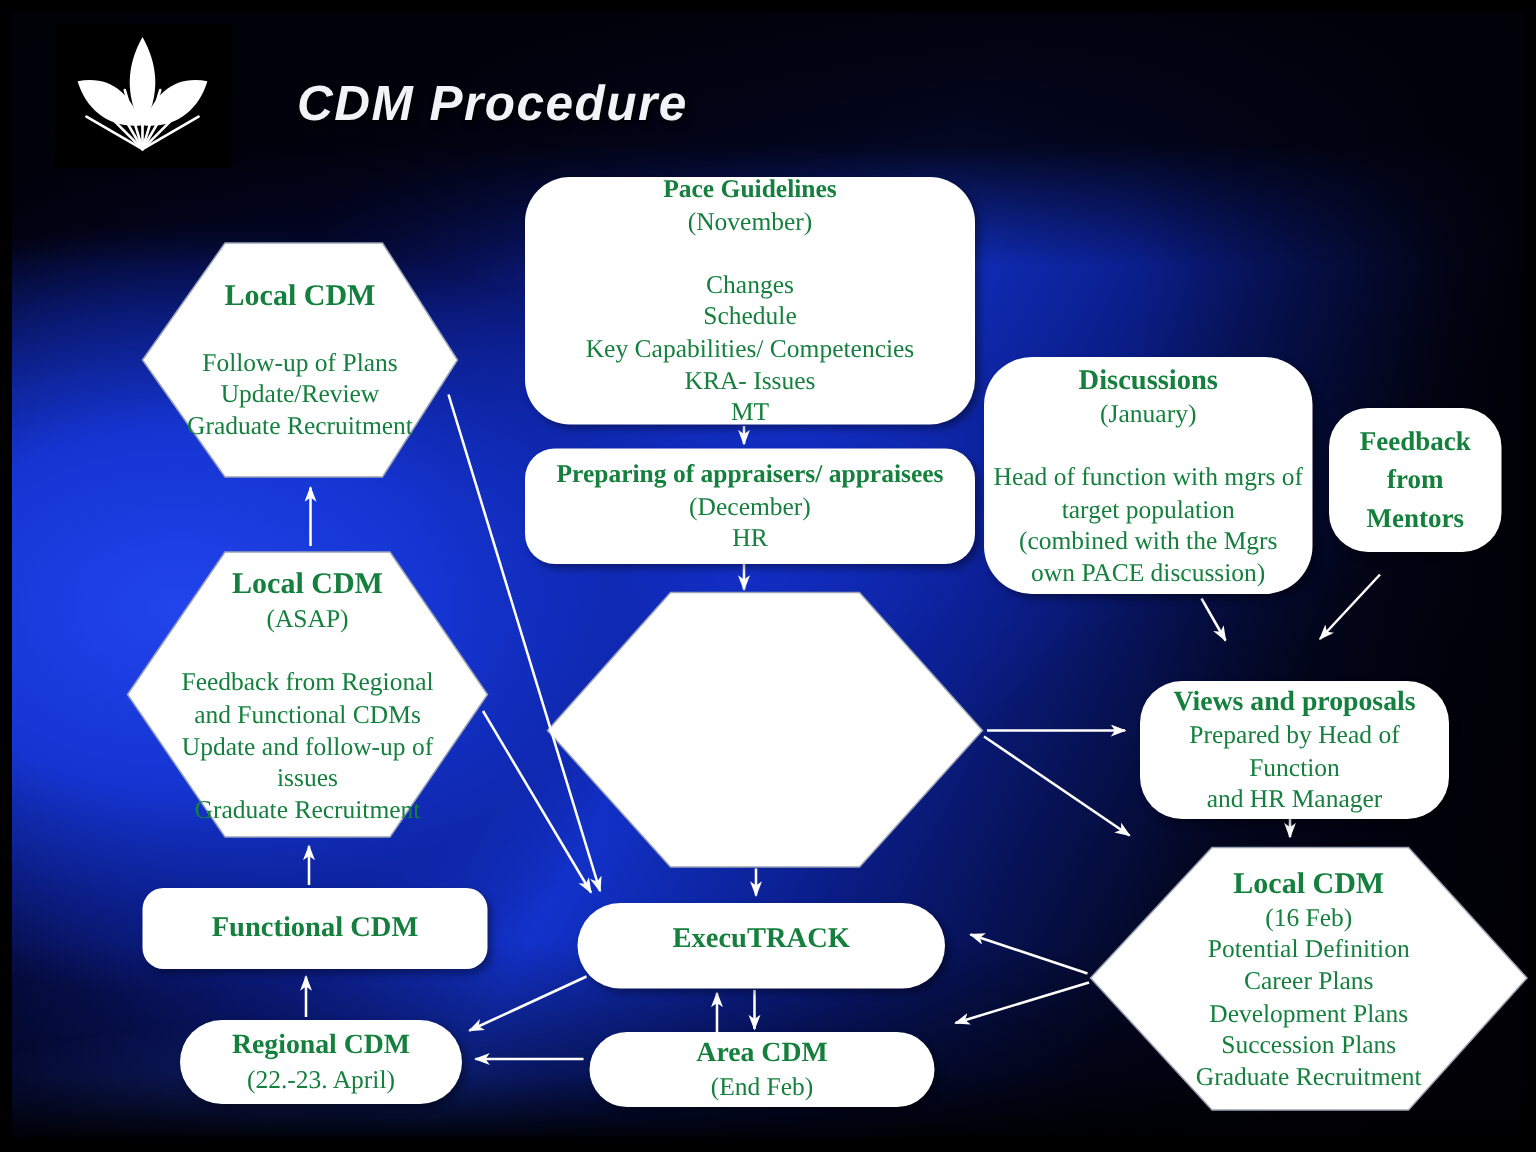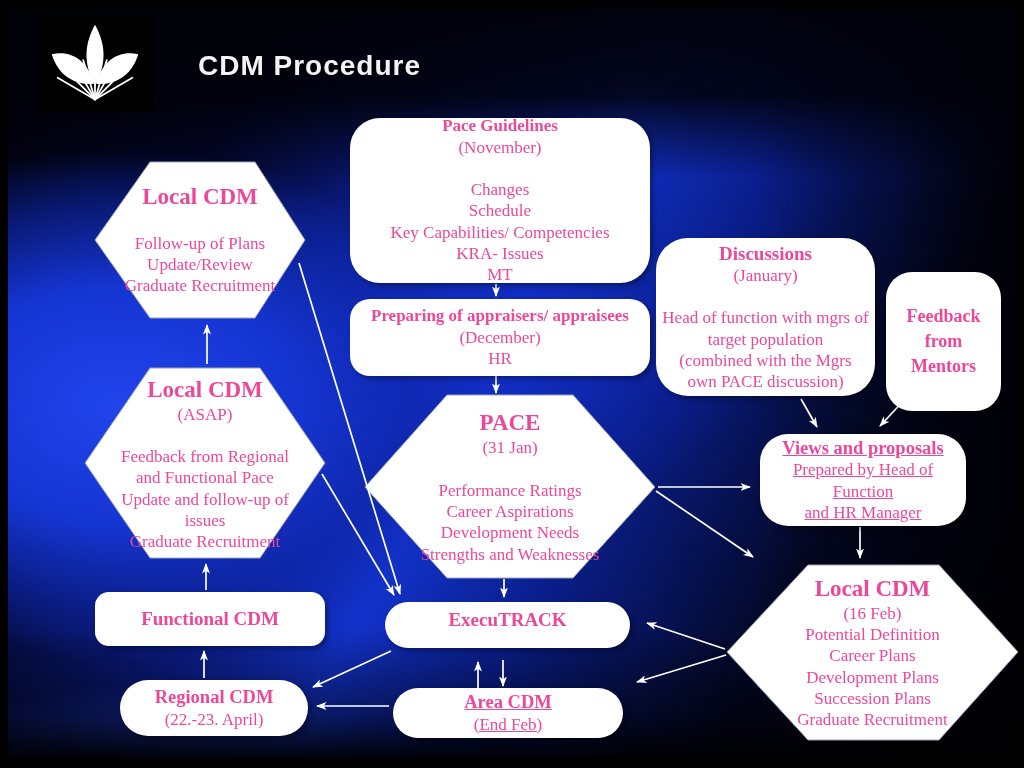--- a/index.html
+++ b/index.html
@@ -14,29 +14,29 @@
       linear-gradient(118deg, #01010a 0%, #03062a 20%, #0c1e8e 38%, #1232ca 48%, #0a1e8c 60%, #030722 78%, #010108 94%);
   }
   .slide-bg::before{content:"";position:absolute;inset:0;
     background:
       linear-gradient(to bottom, rgba(1,1,8,0.97) 0px, rgba(1,1,9,0.88) 88px, rgba(1,1,9,0) 170px),
       linear-gradient(to top, rgba(0,0,1,0.95) 0px, rgba(0,0,5,0.5) 42px, rgba(0,0,0,0) 130px),
       linear-gradient(to left, rgba(0,0,4,0.85) 0px, rgba(0,0,6,0.35) 120px, rgba(0,0,0,0) 260px);
   }
   .logo-box{position:absolute;left:36px;top:16px;width:118px;height:96px;background:#000;}
   .slide-title{position:absolute;left:198px;top:50px;margin:0;
-    font-family:"Liberation Sans","DejaVu Sans",sans-serif;font-weight:600;
-    font-size:28px;color:#f2f3f7;letter-spacing:1px;text-shadow:2px 2px 4px rgba(0,0,0,0.9);}
+    font-family:"Liberation Sans","DejaVu Sans",sans-serif;font-style:italic;font-weight:600;
+    font-size:33px;color:#f2f3f7;letter-spacing:1px;text-shadow:2px 2px 4px rgba(0,0,0,0.9);}
   svg.diagram{position:absolute;left:0;top:0;width:1024px;height:768px;}
   .node{position:absolute;display:flex;flex-direction:column;align-items:center;justify-content:center;
-        text-align:center;color:#ec4899;padding:0 2px;box-sizing:border-box;z-index:3;}
+        text-align:center;color:#15803d;padding:0 2px;box-sizing:border-box;z-index:3;}
   .rect{background:#fff;box-shadow:3px 3px 5px rgba(0,0,0,0.35);}
   .node-title{font-weight:bold;font-size:19px;line-height:1.22;white-space:pre-line;}
   .node-body{font-size:17px;line-height:1.25;white-space:pre-line;}
-  .hex .node-title{font-size:23px;}
+  .hex .node-title{font-size:20px;}
   .small-title .node-title{font-size:17px;}
   .hexpoly{fill:#ffffff;stroke:#9aa3b5;stroke-width:1;}
   .arrow{stroke:#ffffff;stroke-width:1.7;fill:none;}
 </style>
 </head>
 <body>
 
 <div class="canvas">
   <div class="slide-bg"></div>
 
@@ -99,33 +99,24 @@
     <div class="node-body">
 Follow-up of Plans
 Update/Review
 Graduate Recruitment</div>
   </div>
   <div class="node hex" style="left:85px;top:368px;width:240px;height:192px;">
     <div class="node-title">Local CDM</div>
     <div class="node-body">(ASAP)
 
 Feedback from Regional
-and Functional Pace
+and Functional CDMs
 Update and follow-up of
 issues
 Graduate Recruitment</div>
-  </div>
-  <div class="node hex" style="left:365px;top:395px;width:290px;height:184px;">
-    <div class="node-title">PACE</div>
-    <div class="node-body">(31 Jan)
-
-Performance Ratings
-Career Aspirations
-Development Needs
-Strengths and Weaknesses</div>
   </div>
   <div class="node hex" style="left:727px;top:565px;width:291px;height:175px;">
     <div class="node-title">Local CDM</div>
     <div class="node-body">(16 Feb)
 Potential Definition
 Career Plans
 Development Plans
 Succession Plans
 Graduate Recruitment</div>
   </div>
@@ -147,37 +138,37 @@
 Head of function with mgrs of
 target population
 (combined with the Mgrs
 own PACE discussion)</div>
   </div>
   <div class="node rect small-title" style="left:350px;top:299px;width:300px;height:77px;border-radius:20px;">
     <div class="node-title">Preparing of appraisers/ appraisees</div>
     <div class="node-body">(December)
 HR</div>
   </div>
-  <div class="node rect" style="left:886px;top:272px;width:115px;height:139px;border-radius:26px;text-align:center;">
+  <div class="node rect" style="left:886px;top:272px;width:115px;height:96px;border-radius:26px;text-align:center;">
     <div class="node-title" style="font-size:18px;line-height:1.4;">Feedback
 from
 Mentors</div>
   </div>
-  <div class="node rect" style="left:760px;top:434px;width:206px;height:92px;border-radius:28px;text-decoration:underline;">
+  <div class="node rect" style="left:760px;top:454px;width:206px;height:92px;border-radius:28px;">
     <div class="node-title" style="font-size:18.5px;">Views and proposals</div>
     <div class="node-body">Prepared by Head of Function
 and HR Manager</div>
   </div>
   <div class="node rect" style="left:95px;top:592px;width:230px;height:54px;border-radius:14px;text-align:center;">
     <div class="node-title">Functional CDM</div>
   </div>
-  <div class="node rect" style="left:385px;top:602px;width:245px;height:46px;border-radius:28.5px;padding-bottom:10px;">
+  <div class="node rect" style="left:385px;top:602px;width:245px;height:57px;border-radius:28.5px;padding-bottom:10px;">
     <div class="node-title">ExecuTRACK</div>
   </div>
   <div class="node rect" style="left:120px;top:680px;width:188px;height:56px;border-radius:28px;text-align:center;">
     <div class="node-title" style="font-size:18.5px;">Regional CDM</div>
     <div class="node-body">(22.-23. April)</div>
   </div>
-  <div class="node rect" style="left:393px;top:688px;width:230px;height:50px;border-radius:25px;text-decoration:underline;">
+  <div class="node rect" style="left:393px;top:688px;width:230px;height:50px;border-radius:25px;">
     <div class="node-title" style="font-size:18.5px;">Area CDM</div>
     <div class="node-body">(End Feb)</div>
   </div>
 </div>
 
 </body></html>

